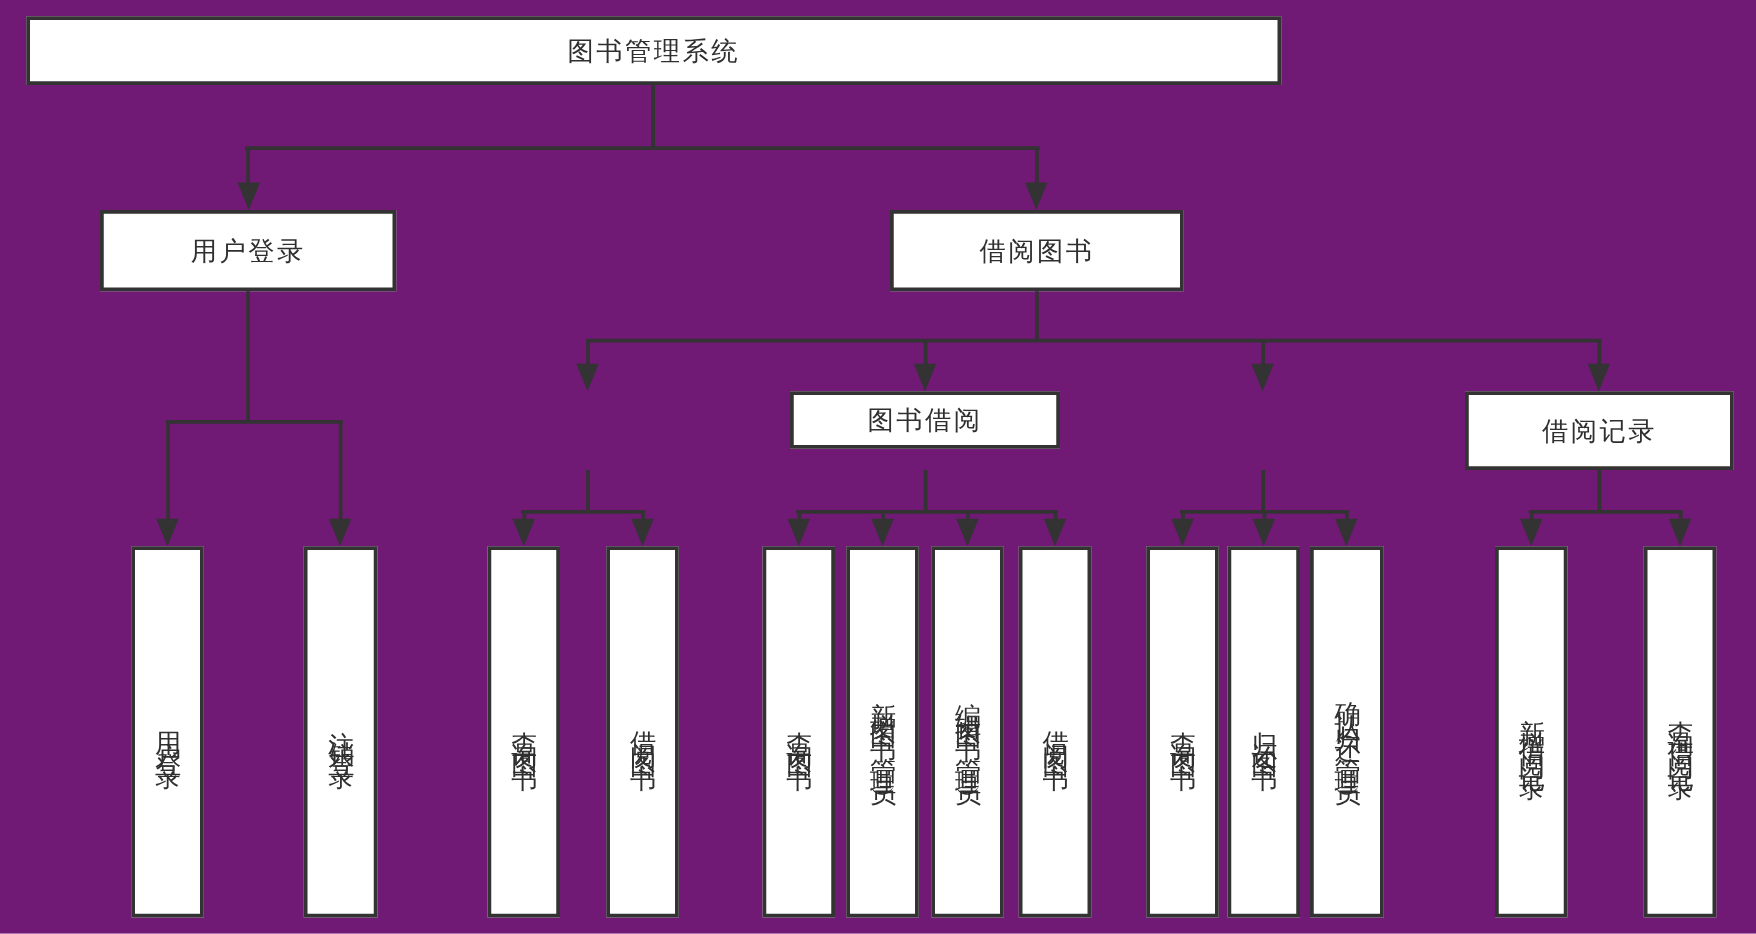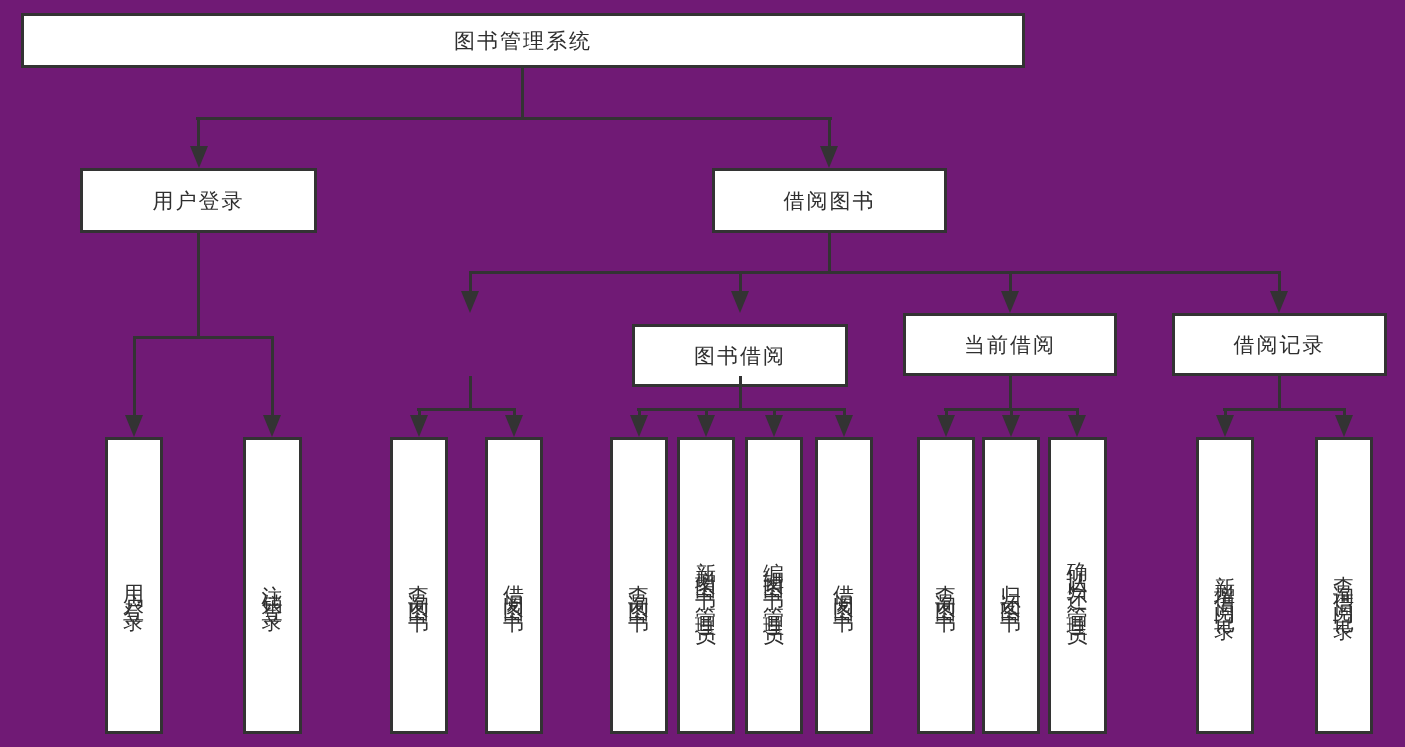--- a/index.html
+++ b/index.html
@@ -37,25 +37,22 @@
     <span>图书管理系统</span>
   </div>
 
   <div class="box hnode" style="left:80px;top:168px;width:237px;height:65px;">
     <span>用户登录</span>
   </div>
   <div class="box hnode" style="left:712px;top:168px;width:235px;height:65px;">
     <span>借阅图书</span>
   </div>
 
-  <div class="box hnode" style="left:632px;top:324px;width:216px;height:63px;">
+  <div class="box hnode" style="left:632px;top:313px;width:216px;height:46px;">
     <span>图书借阅</span>
-  </div>
-  <div class="box hnode" style="left:903px;top:313px;width:214px;height:63px;">
-    <span>当前借阅</span>
   </div>
   <div class="box hnode" style="left:1172px;top:313px;width:215px;height:63px;">
     <span>借阅记录</span>
   </div>
 
   <div class="box leaf" style="left:105px;top:437px;width:58px;height:297px;">
     <span class="vtext">用户登录</span>
   </div>
   <div class="box leaf" style="left:243px;top:437px;width:59px;height:297px;">
     <span class="vtext">注销登录</span>

